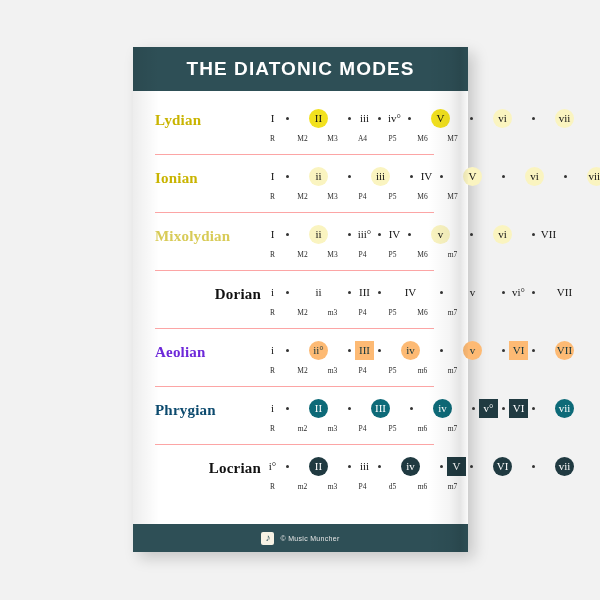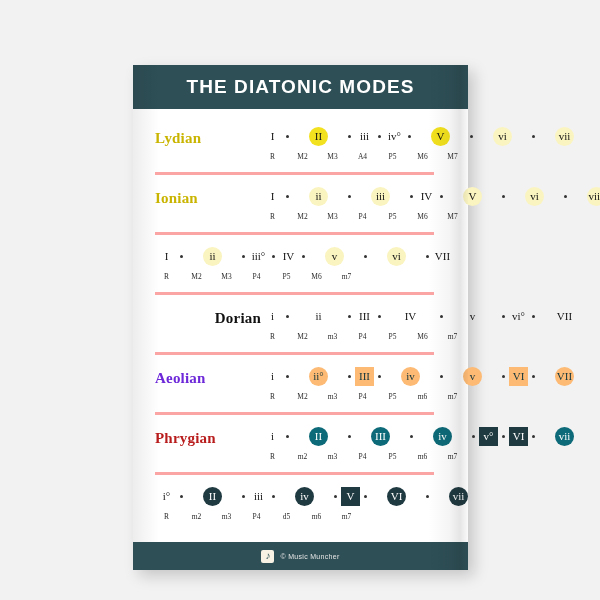--- a/index.html
+++ b/index.html
@@ -4,21 +4,21 @@
 <style>
   html,body{margin:0;padding:0;}
   body{
     width:600px;height:600px;
     background:#f2f2f2;
     font-family:"Liberation Sans", sans-serif;
     overflow:hidden;
   }
   #poster-wrap{
     position:absolute;
-    left:133px; top:65px;
+    left:133px; top:47px;
     width:335px; height:505px;
     background:#ffffff;
     box-shadow:6px 6px 14px rgba(0,0,0,0.18);
   }
   
   #poster-wrap:after{
     content:"";
     position:absolute;right:0;top:0;bottom:0;width:40px;
     background:linear-gradient(to right, rgba(0,0,0,0.0) 0%, rgba(0,0,0,0.045) 55%, rgba(0,0,0,0.10) 80%, rgba(0,0,0,0.02) 100%);
     pointer-events:none;
@@ -60,21 +60,21 @@
     position:absolute;left:0;right:0;top:44px;bottom:28px;
     padding:6px 34px 0 22px;
     box-sizing:border-box;
   }
   .mode-row{
     position:relative;
     height:57px;
     display:flex;
     align-items:flex-start;
   }
-  .mode-row + .mode-row{border-top:3px solid #fca5a5;}
+  .mode-row + .mode-row{border-top:1px solid #fca5a5;}
   .mode-name{
     width:106px;
     flex:0 0 106px;
     font-family:"Liberation Serif", serif;
     font-weight:bold;
     font-size:15px;
     padding-top:15px;
     letter-spacing:.2px;
   }
   .degrees{
@@ -128,21 +128,21 @@
   .iv.spacer{width:7px;}
   
   .c-yellow{background:#f2e11e;color:#121212;}
   .c-cream{background:#faf4c0;color:#121212;}
   .c-cyan{background:#fdba74;color:#10333a;}
   .c-teal{background:#0d6a78;color:#ffffff;}
   .c-dark{background:#203a41;color:#ffffff;}
   .n-yellow{color:#c9b400;}
   .n-cream{color:#d8cb57;}
   .n-cyan{color:#6d28d9;}
-  .n-dark{color:#b91c1c;}
+  .n-dark{color:#0c4a6e;}
   .n-black{color:#111111;text-align:right;}
 </style>
 </head>
 <body>
 
 <div id="poster-wrap">
 
   <div class="header-bar">
     <div class="header-title">THE DIATONIC MODES</div>
   </div>
@@ -212,20 +212,21 @@
             <span class="iv spacer"></span>
             <span class="iv">P5</span>
             <span class="iv spacer"></span>
             <span class="iv">M6</span>
             <span class="iv spacer"></span>
             <span class="iv">M7</span>
           </div>
         </div>
       </div>
       <div class="mode-row">
+        <div class="mode-name n-cream">Mixolydian</div>
         <div class="degrees">
           <div class="deg-line">
             <span class="deg plain">I</span>
             <span class="dot"></span>
             <span class="deg circle c-cream">ii</span>
             <span class="dot"></span>
             <span class="deg plain">iii°</span>
             <span class="dot"></span>
             <span class="deg plain">IV</span>
             <span class="dot"></span>
@@ -351,20 +352,21 @@
             <span class="iv spacer"></span>
             <span class="iv">P5</span>
             <span class="iv spacer"></span>
             <span class="iv">m6</span>
             <span class="iv spacer"></span>
             <span class="iv">m7</span>
           </div>
         </div>
       </div>
       <div class="mode-row">
+        <div class="mode-name n-black">Locrian</div>
         <div class="degrees">
           <div class="deg-line">
             <span class="deg plain">i°</span>
             <span class="dot"></span>
             <span class="deg circle c-dark">II</span>
             <span class="dot"></span>
             <span class="deg plain">iii</span>
             <span class="dot"></span>
             <span class="deg circle c-dark">iv</span>
             <span class="dot"></span>

